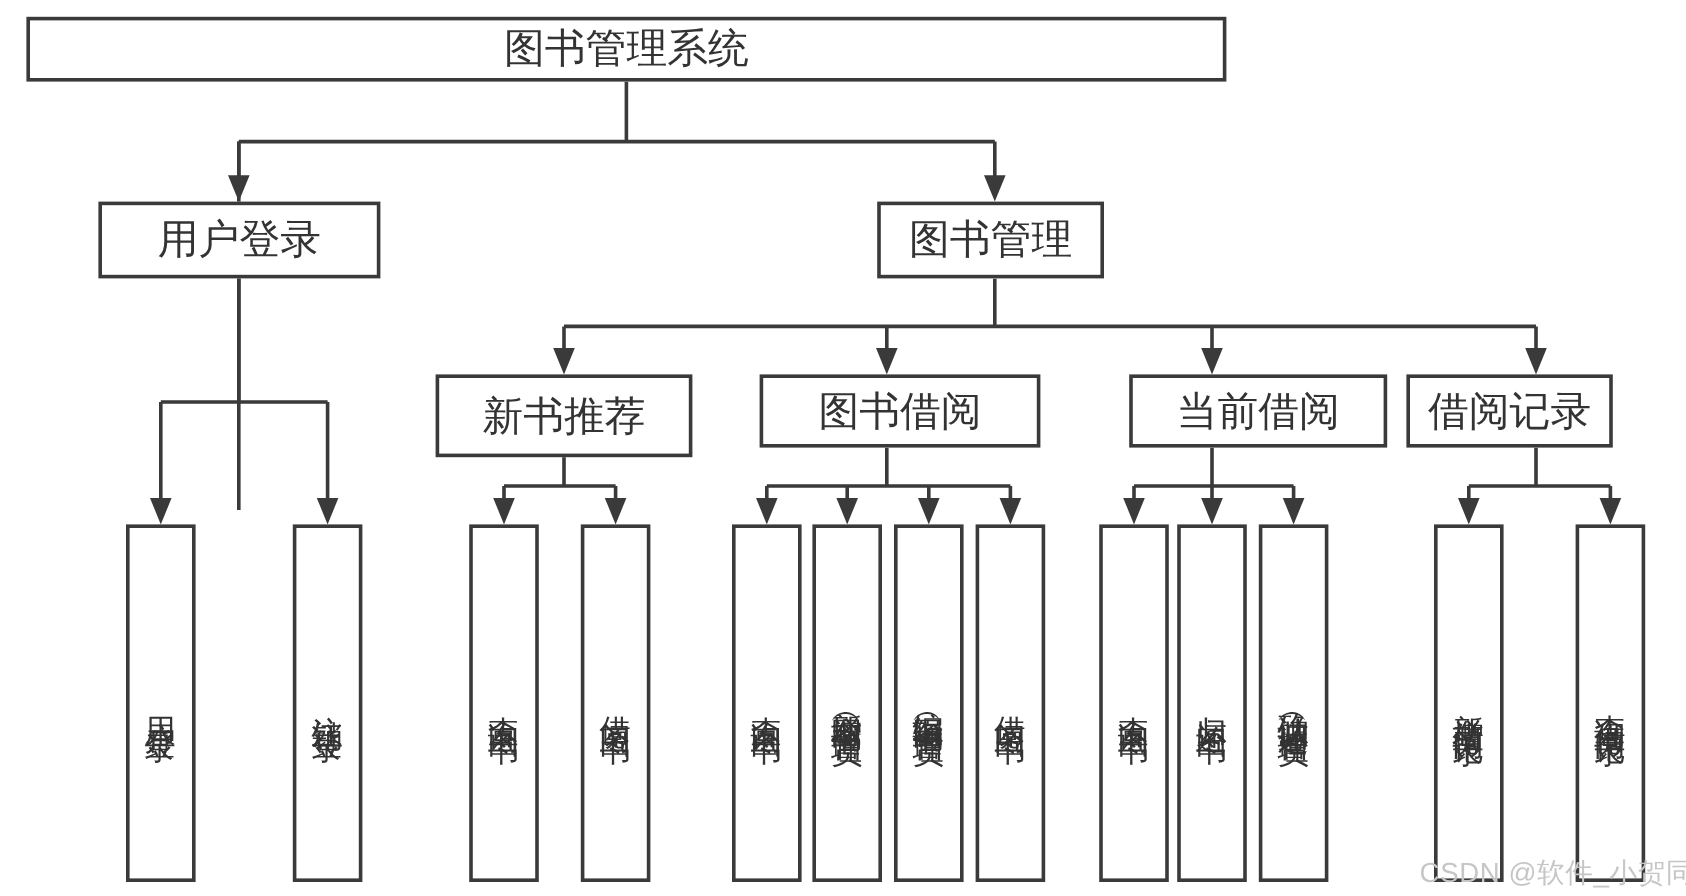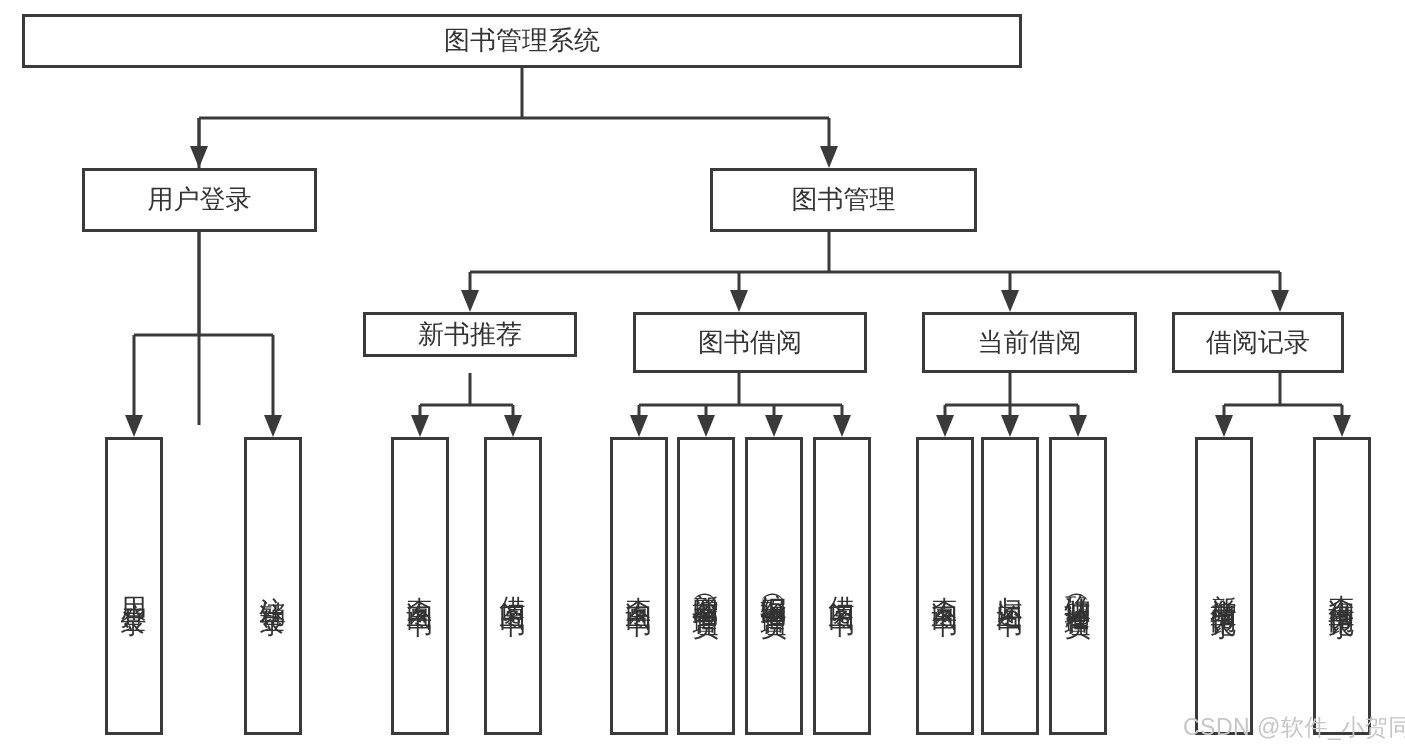--- a/index.html
+++ b/index.html
@@ -22,24 +22,23 @@
     box-sizing: border-box;
     background: #ffffff;
     border: 3px solid #3a3a3a;
     display: flex;
     align-items: center;
     justify-content: center;
     color: #333333;
     z-index: 2;
   }
   .node .hlabel {
-    font-size: 26px;
+    font-size: 34px;
     white-space: nowrap;
     line-height: 1;
-    font-family: Liberation Serif, serif;
   }
   .node .vlabel {
     writing-mode: vertical-rl;
     text-orientation: mixed;
     font-size: 26px;
     line-height: 1;
     letter-spacing: 5px;
     white-space: nowrap;
   }
   .node .vlabel.mid  { letter-spacing: 4px; }
@@ -104,31 +103,31 @@
     </g>
   </svg>
 
   <div class="node" style="left:22px; top:14px; width:1000px; height:54px;">
     <span class="hlabel">图书管理系统</span>
   </div>
 
   <div class="node" style="left:82px; top:168px; width:235px; height:64px;">
     <span class="hlabel">用户登录</span>
   </div>
-  <div class="node" style="left:710px; top:168px; width:267px; height:64px;">
+  <div class="node" style="left:731px; top:168px; width:189px; height:64px;">
     <span class="hlabel">图书管理</span>
   </div>
 
-  <div class="node" style="left:363px; top:312px; width:214px; height:45px;">
+  <div class="node" style="left:363px; top:312px; width:214px; height:69px;">
     <span class="hlabel">新书推荐</span>
   </div>
   <div class="node" style="left:633px; top:312px; width:234px; height:61px;">
     <span class="hlabel">图书借阅</span>
   </div>
-  <div class="node" style="left:922px; top:312px; width:215px; height:61px;">
+  <div class="node" style="left:941px; top:312px; width:215px; height:61px;">
     <span class="hlabel">当前借阅</span>
   </div>
   <div class="node" style="left:1172px; top:312px; width:172px; height:61px;">
     <span class="hlabel">借阅记录</span>
   </div>
 
   <div class="node" style="left:105px; top:437px; width:58px; height:298px;">
     <span class="vlabel">用户登录</span>
   </div>
   <div class="node" style="left:244px; top:437px; width:58px; height:298px;">

